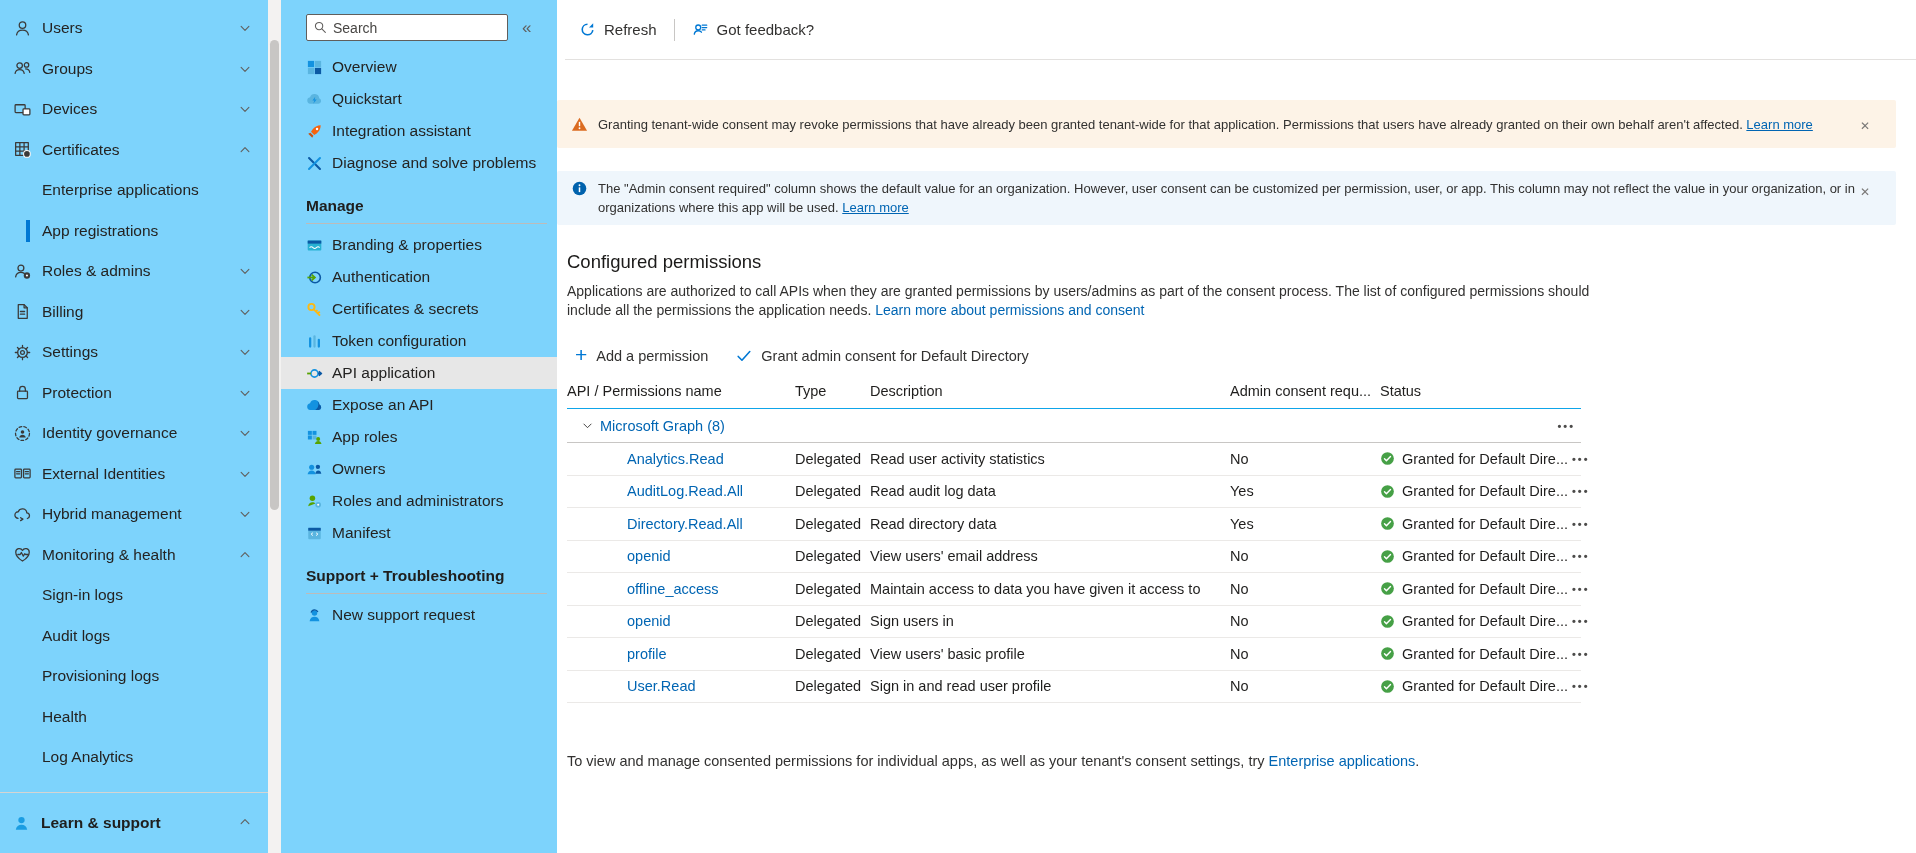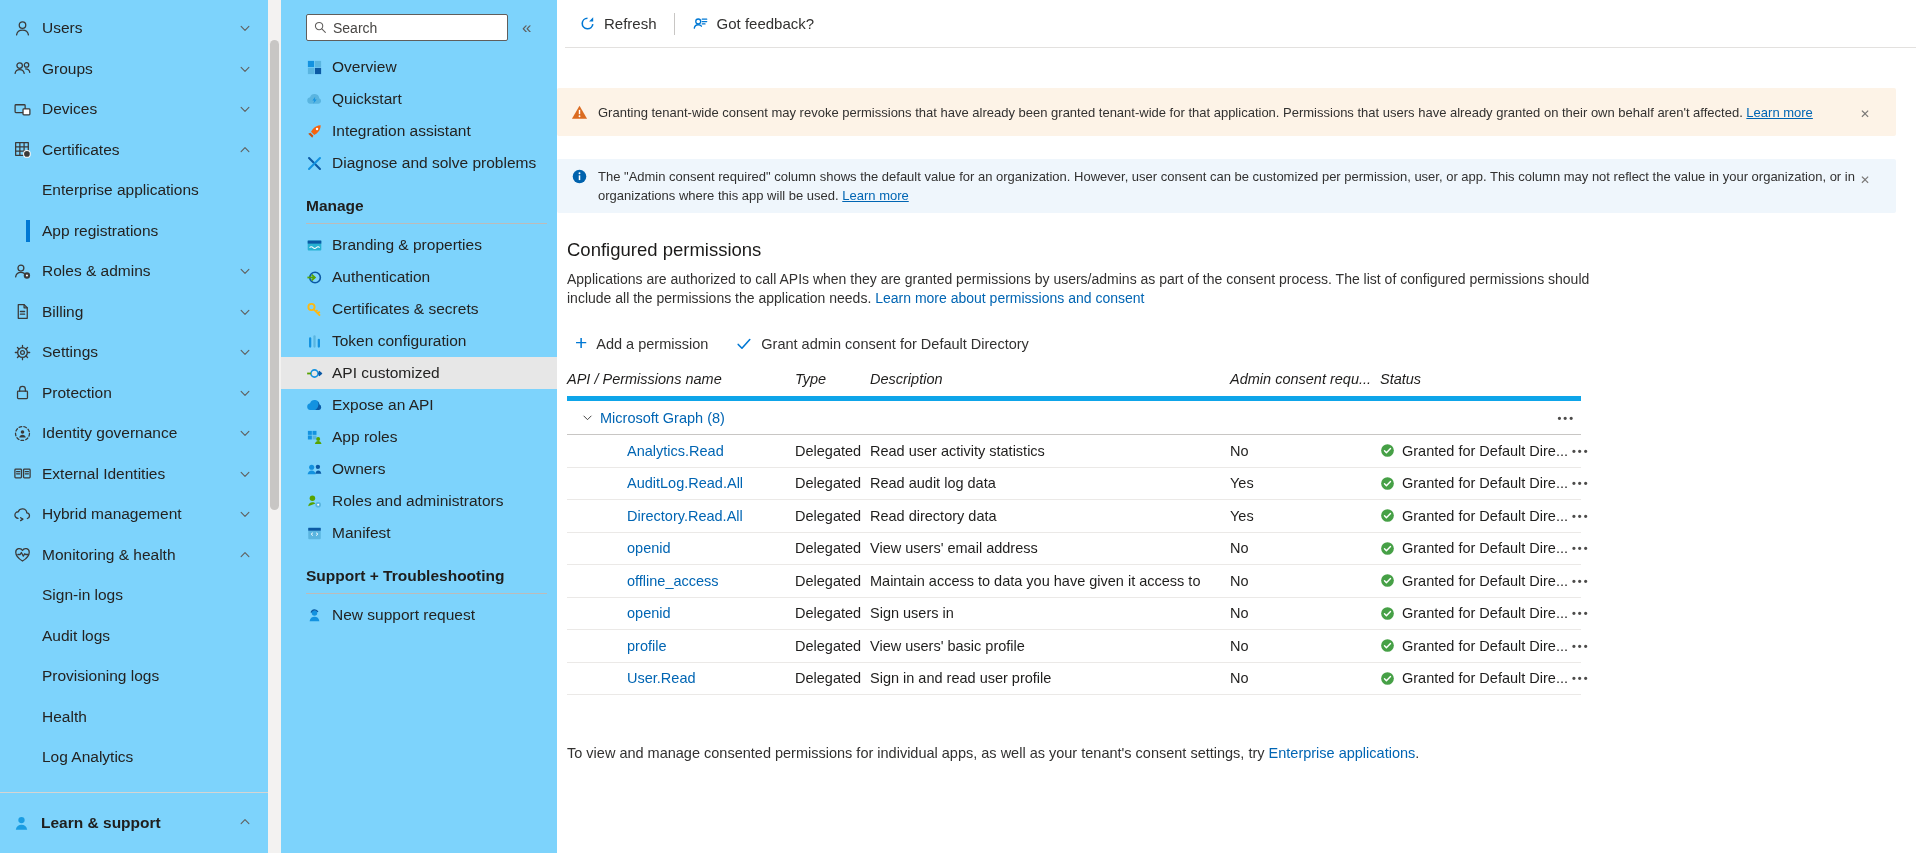--- a/index.html
+++ b/index.html
@@ -32,21 +32,21 @@
   .search-box input::placeholder { color:#484644; }
   .collapse-btn { margin-left:14px; color:#605e5c; font-size:17px; cursor:pointer; line-height:1; }
   .panel-item { height:32px; display:flex; align-items:center; padding:0 8px 0 25px; font-size:15.5px; color:#242322; cursor:pointer; }
   .panel-item .picon { margin-right:9px; }
   .panel-item.selected { background:#e7e7e7; }
   .panel-header { font-weight:bold; font-size:15.5px; padding:18px 25px 8px; color:#1f1e1d; }
   .panel-divider { border-bottom:1px solid #bdbbb9; margin:0 10px 5px 25px; }
 
   
   .main { flex:1; display:flex; flex-direction:column; overflow:hidden; }
-  .toolbar { height:48px; flex:none; display:flex; align-items:center; margin-left:8px; padding-left:14px; border-bottom:1px solid #e3e1df; }
+  .toolbar { height:60px; flex:none; display:flex; align-items:center; margin-left:8px; padding-left:14px; border-bottom:1px solid #e3e1df; }
   .tool-btn { display:flex; align-items:center; gap:8px; font-size:15px; color:#323130; cursor:pointer; }
   .tool-sep { width:1px; height:22px; background:#c8c6c4; margin:0 17px; }
 
   .banner { margin-right:20px; border-radius:2px; display:flex; align-items:flex-start; padding:8px 40px 8px 14px; position:relative; font-size:13px; line-height:19px; color:#323130; }
   .banner.warning { margin-top:40px; background:#fdf3e7; min-height:48px; align-items:center; }
   .banner.info { margin-top:23px; background:#eff6fc; min-height:47px; }
   .banner .bicon { margin-right:10px; margin-top:1px; }
   .banner.warning .bicon { margin-top:0; }
   .banner a { color:#0065b3; text-decoration:underline; cursor:pointer; }
   .banner .close { position:absolute; right:26px; top:12px; color:#7a7877; font-size:12px; cursor:pointer; }
@@ -56,21 +56,21 @@
   .content { padding-left:10px; flex:1; }
   .page-h2 { margin-top:26px; font-size:18.5px; font-weight:400; color:#1b1a19; }
   .desc { margin-top:9px; font-size:14px; line-height:19px; max-width:1040px; color:#323130; }
   .desc a, .tfoot a, .blue-link { color:#0065b3; text-decoration:none; cursor:pointer; }
 
   .actions { display:flex; align-items:center; gap:28px; margin:26px 0 10px; padding-left:8px; }
   .action { display:flex; align-items:center; gap:9px; font-size:14.5px; color:#323130; cursor:pointer; }
   .plus-glyph { color:#0078d4; font-size:21px; font-weight:300; line-height:1; margin-top:-2px; }
 
   .ptable { width:1014px; }
-  .thead { display:flex; align-items:center; font-size:14.5px; color:#1f1e1d; padding:8px 0 9px; border-bottom:5px solid #0ea5e9;font-style:italic; }
+  .thead { display:flex; align-items:center; font-size:14.5px; color:#1f1e1d; padding:8px 0 9px; border-bottom:1px solid #0ea5e9; }
   .c1 { width:228px; flex:none; } .c2 { width:75px; flex:none; } .c3 { width:360px; flex:none; }
   .c4 { width:150px; flex:none; } .c5 { flex:1; display:flex; align-items:center; }
   .trow { display:flex; align-items:center; height:32.5px; border-bottom:1px solid #ebe9e7; font-size:14.5px; color:#1f1e1d; }
   .trow.group { height:34px; border-bottom:1px solid #c8c6c4; }
   .trow.group .gchev { padding-left:14px; margin-right:6px; display:inline-flex; }
   .trow .c1.name { padding-left:60px; }
   .trow a { color:#0065b3; text-decoration:none; cursor:pointer; }
   .status-txt { margin-left:7px; white-space:nowrap; }
   .more { margin-left:auto; color:#4b4a49; font-size:11px; font-weight:bold; letter-spacing:2px; padding:2px 6px 2px 4px; cursor:pointer; }
   .tfoot { margin-top:50px; font-size:14.5px; color:#323130; }
@@ -396,21 +396,21 @@
       </div>
       <div class="panel-item selected">
         <span class="icn picon">
           <svg viewBox="0 0 18 18" width="17" height="17">
             <circle cx="9" cy="9" r="3.8" fill="none" stroke="#1392e0" stroke-width="1.7"></circle>
             <path d="M1.2 9h4" stroke="#57a300" stroke-width="1.9"></path>
             <path d="M12.8 9h3.4" stroke="#0b59a4" stroke-width="1.9"></path>
             <path d="M13.6 6.7L16 9l-2.4 2.3" fill="none" stroke="#0b59a4" stroke-width="1.9"></path>
           </svg>
         </span>
-        <span>API customized</span>
+        <span>API application</span>
       </div>
       <div class="panel-item">
         <span class="icn picon">
           <svg viewBox="0 0 18 18" width="17" height="17">
             <path d="M4.4 13.8a3.7 3.7 0 0 1-.1-7.3A5.1 5.1 0 0 1 14.2 7.9a3.1 3.1 0 0 1-.7 5.9z" fill="#1392e0"></path>
             <path d="M9.8 13.8h3.7a3.1 3.1 0 0 0 .7-5.9 5.1 5.1 0 0 0-2-3.2c1.6 2.4 1.2 6.5-2.4 9.1z" fill="#0b59a4"></path>
           </svg>
         </span>
         <span>Expose an API</span>
       </div>

